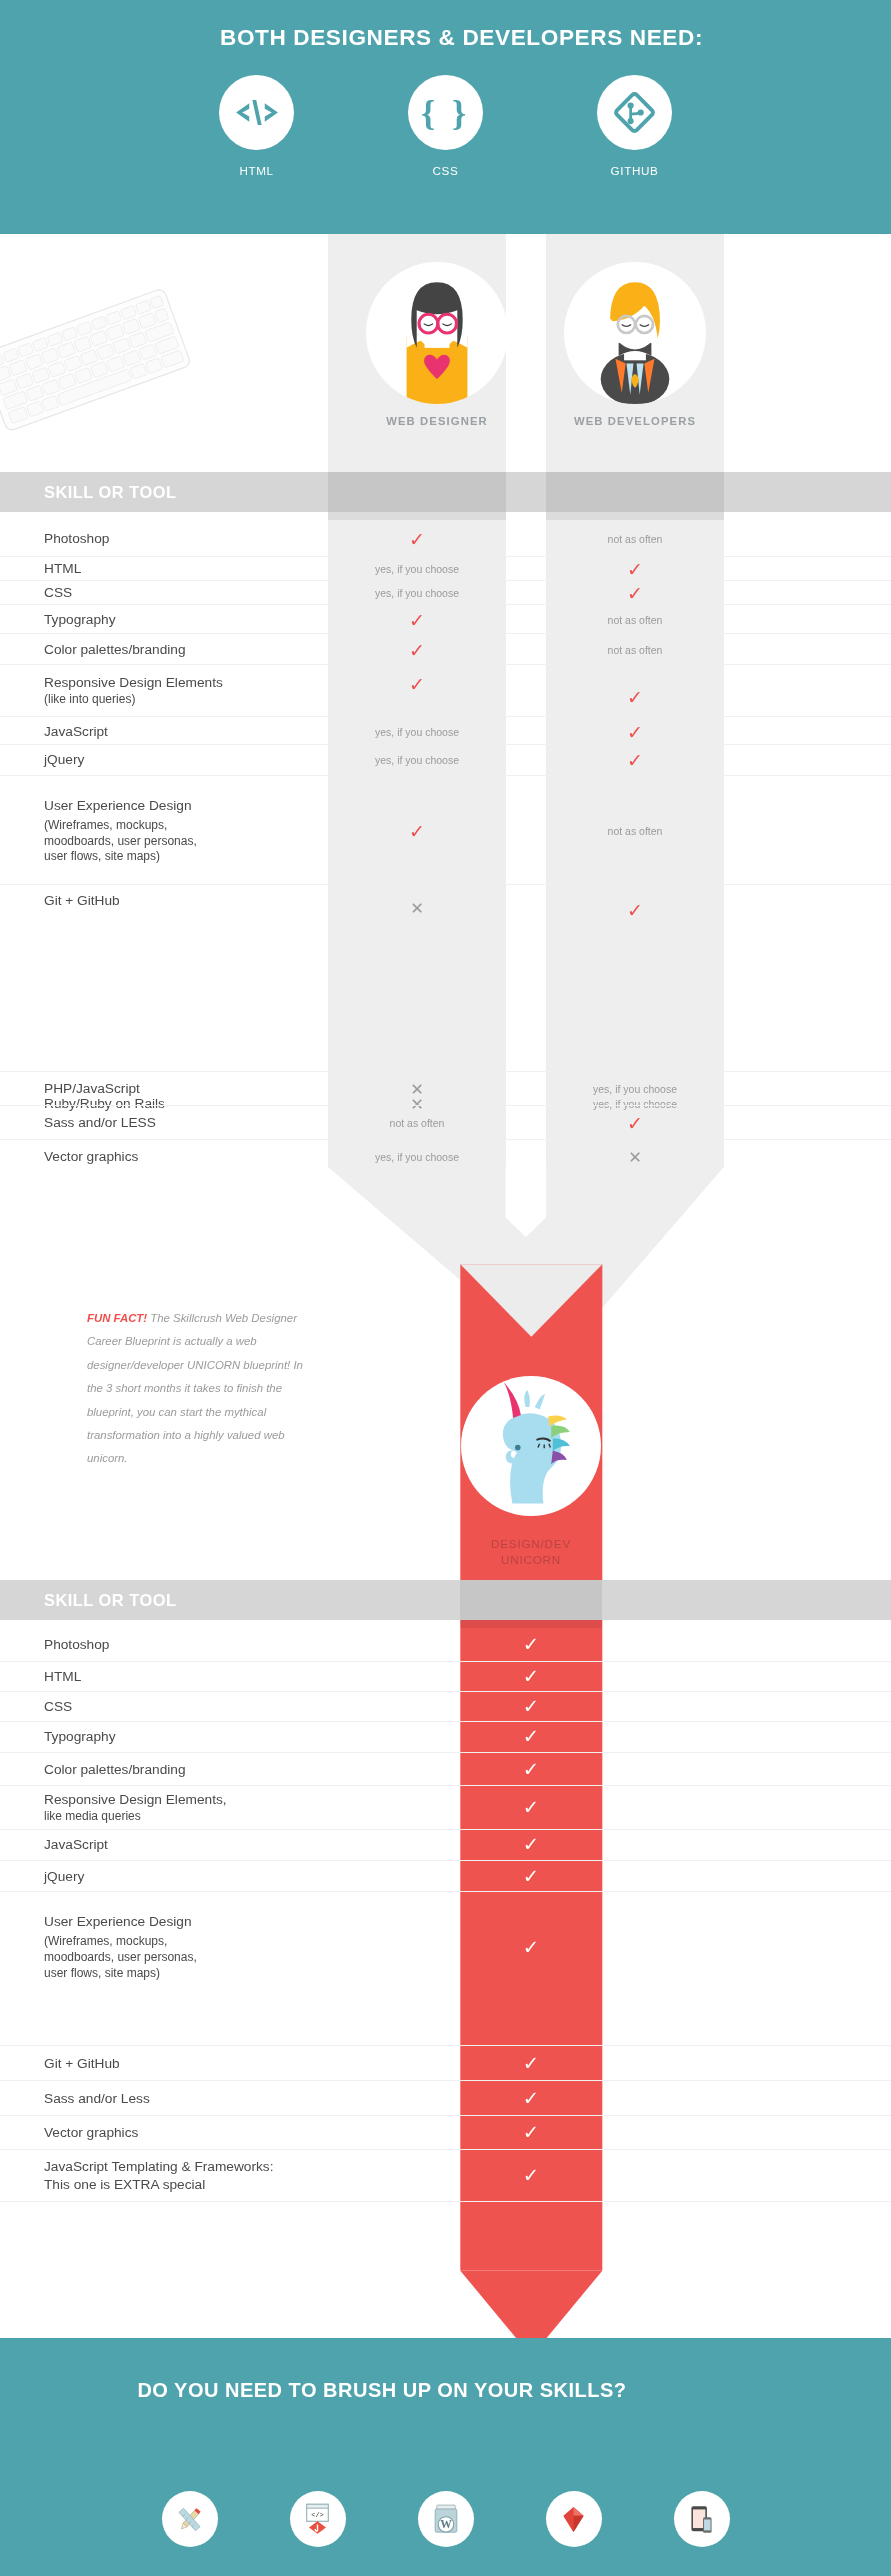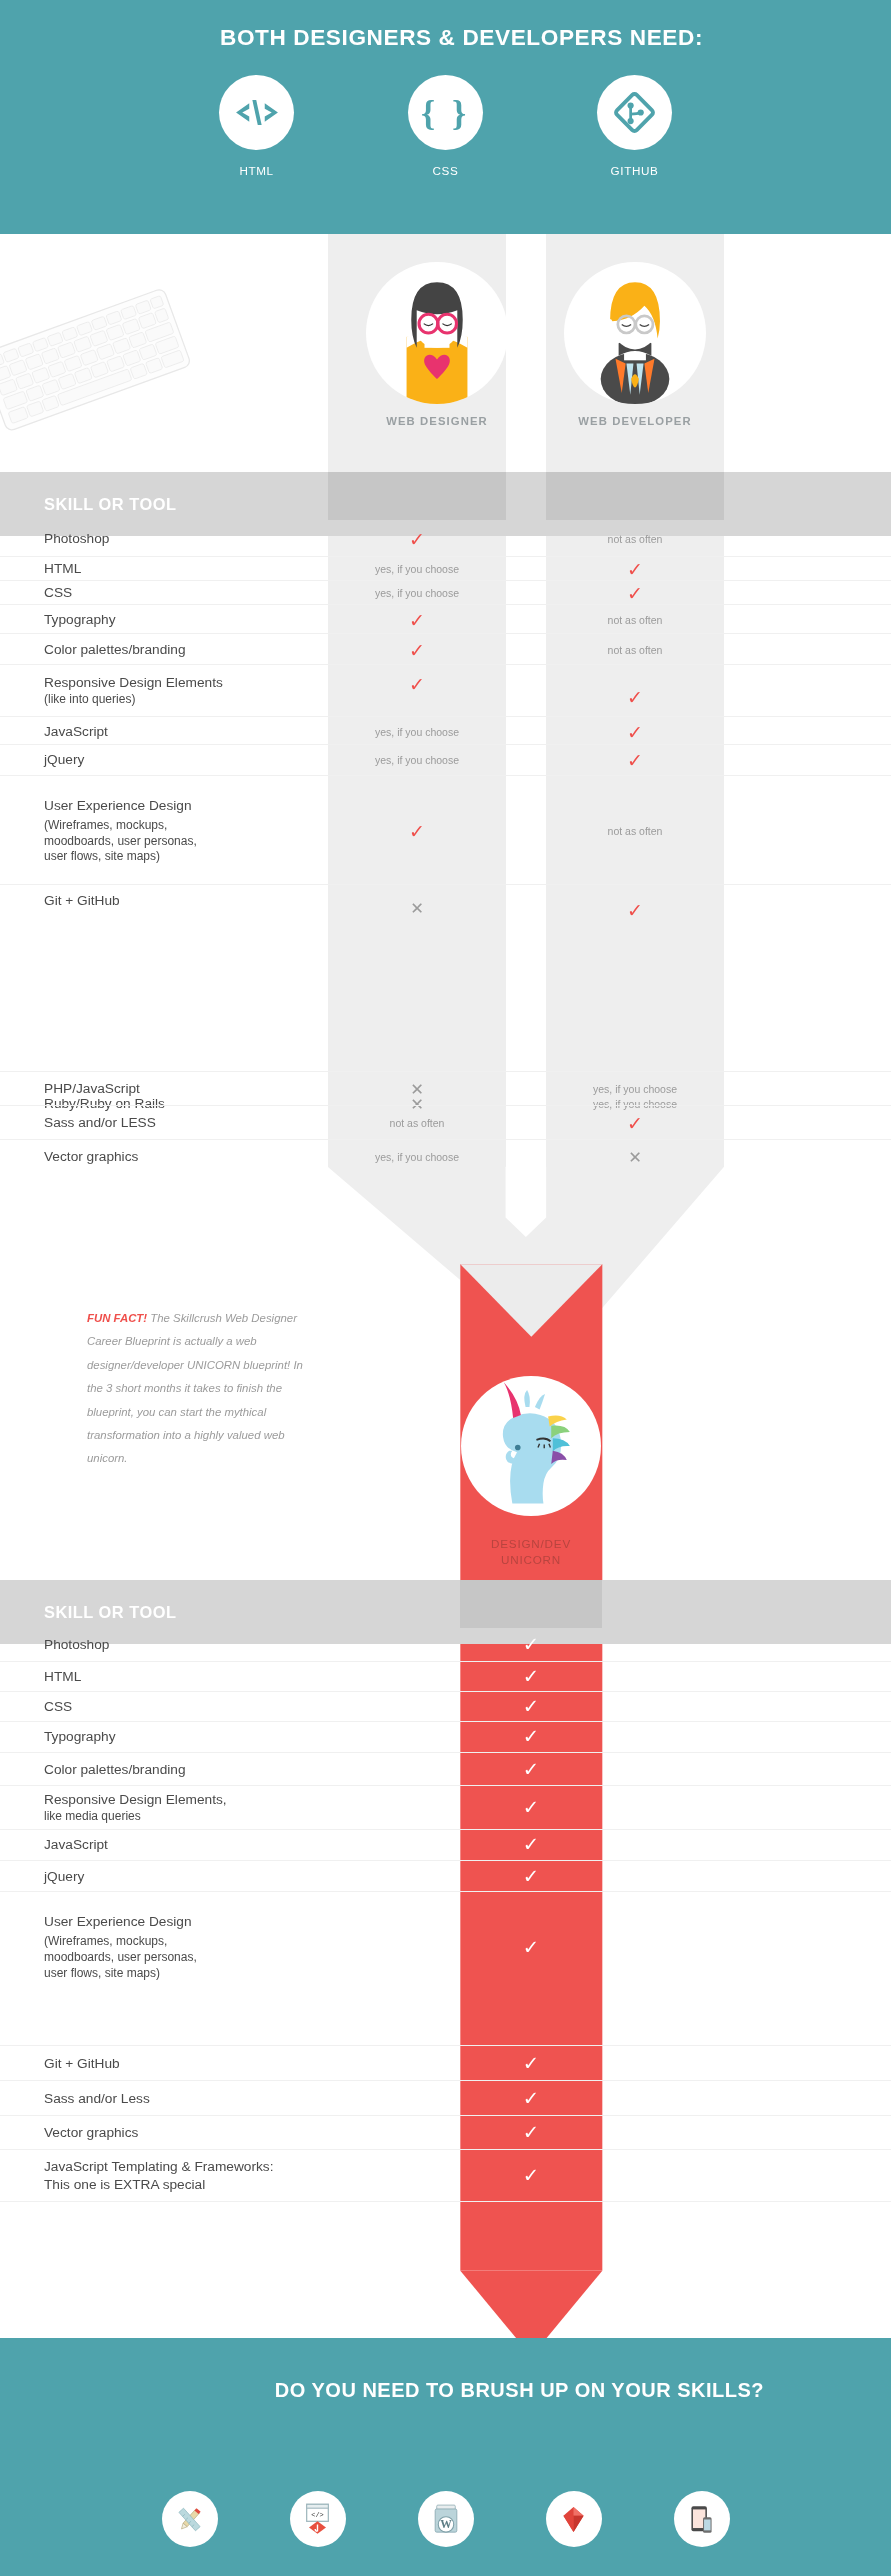--- a/index.html
+++ b/index.html
@@ -22,21 +22,21 @@
   .col-shade.designer{left:328px;}
   .col-shade.developer{left:546px;}
   .persona{position:absolute;top:28px;width:178px;text-align:center;}
   .persona.designer{left:328px;padding-left:20px;}
   .persona.developer{left:546px;}
   .persona-av{width:142px;height:142px;border-radius:50%;background:#fff;margin:0 auto;position:relative;overflow:hidden;}
   .persona-label{margin-top:11px;color:#9aa0a3;font-size:11.3px;letter-spacing:1.1px;font-weight:bold;}
   .keyboard{position:absolute;left:-15.6px;top:39px;width:219px;height:172px;opacity:.85;}
 
   
-  .sec-head{position:absolute;left:0;width:891px;height:64px;background:#d6d6d6;text-align:right;}
+  .sec-head{position:absolute;left:0;width:891px;height:40px;background:#d6d6d6;text-align:right;}
   .sec-head .txt{position:absolute;left:44px;top:50%;transform:translateY(-50%);
     color:#ffffff;font-size:16.4px;font-weight:bold;letter-spacing:0.5px;}
   .sec-head .ov{position:absolute;top:0;width:178px;height:48px;background:rgba(0,0,0,.075);}
 
   .row{position:absolute;left:0;width:891px;border-top:0.8px solid #f0f0f0;}
   .row .label{position:absolute;left:44px;top:50%;transform:translateY(-50%);
     color:#4a4a4a;font-size:13.7px;line-height:1.32;}
   .row .label .sub{font-size:12px;display:block;}
   .cell{position:absolute;top:50%;transform:translateY(-50%);width:178px;text-align:center;}
   .cell.designer{left:328px;}
@@ -55,21 +55,21 @@
     font-size:11.4px;line-height:2.05;color:#9b9b9b;font-style:italic;}
   .funfact b{color:#ef4f4b;font-weight:bold;}
 
   .unicorn-av{position:absolute;left:461px;top:1376px;width:140px;height:140px;
     border-radius:50%;background:#ffffff;overflow:hidden;}
   .unicorn-label{position:absolute;left:460px;top:1536px;width:142px;text-align:center;
     color:#b8443f;font-size:11.7px;letter-spacing:0.8px;line-height:1.35;}
 
   
   .footer{position:absolute;left:0;top:2338px;width:891px;height:238px;background:#4FA3AC;}
-  .footer-title{position:absolute;left:0;top:41px;width:764px;text-align:right;
+  .footer-title{position:absolute;left:0;top:41px;width:764px;text-align:center;
     color:#ffffff;font-size:20px;font-weight:bold;letter-spacing:0.5px;}
   .footer-sub{position:absolute;left:0;top:83px;width:891px;text-align:center;
     color:#2f6b72;font-size:13.3px;line-height:1.6;}
   .ficons{position:absolute;left:0;top:153px;width:891px;display:flex;justify-content:center;gap:72px;}
   .ficon{width:56px;height:56px;border-radius:50%;background:#fff;
     display:flex;align-items:center;justify-content:center;}
 </style>
 </head>
 <body>
 
@@ -204,21 +204,21 @@
           <path d="M70 120 q21 -12 42 0 l0 -16 q-21 -10 -42 0 z" fill="#4A4A4A"></path>
           <ellipse cx="91" cy="72" rx="32" ry="40" fill="#ffffff"></ellipse>
           <path d="M59 76 q0 -50 32 -50 q32 0 32 50 q0 12 -3 22 q-3 -30 -17 -42 q-16 18 -41 20 q-3 -6 -3 0 z" fill="#FAB117"></path>
           <circle cx="80" cy="80" r="11" fill="none" stroke="#C9C9C9" stroke-width="3.5"></circle>
           <circle cx="103" cy="80" r="11" fill="none" stroke="#C9C9C9" stroke-width="3.5"></circle>
           <line x1="91" y1="78" x2="93" y2="78" stroke="#C9C9C9" stroke-width="3.5"></line>
           <path d="M74 80 q6 5 12 0" stroke="#444" stroke-width="1.6" fill="none"></path>
           <path d="M97 80 q6 5 12 0" stroke="#444" stroke-width="1.6" fill="none"></path>
         </svg>
       </div>
-      <div class="persona-label">WEB DEVELOPER</div>
+      <div class="persona-label">WEB DEVELOPERS</div>
     </div>
   </div>
 
   <div style="position:absolute;left:328px;top:472px;width:178px;height:695px;background:#eeeeee;"></div>
   <div style="position:absolute;left:546px;top:472px;width:178px;height:695px;background:#eeeeee;"></div>
 
   <svg class="funnel" viewBox="0 0 1142 3301">
 
     <polygon points="420,1495 648,1495 760,1690 648,1690" fill="#eeeeee"></polygon>
 

